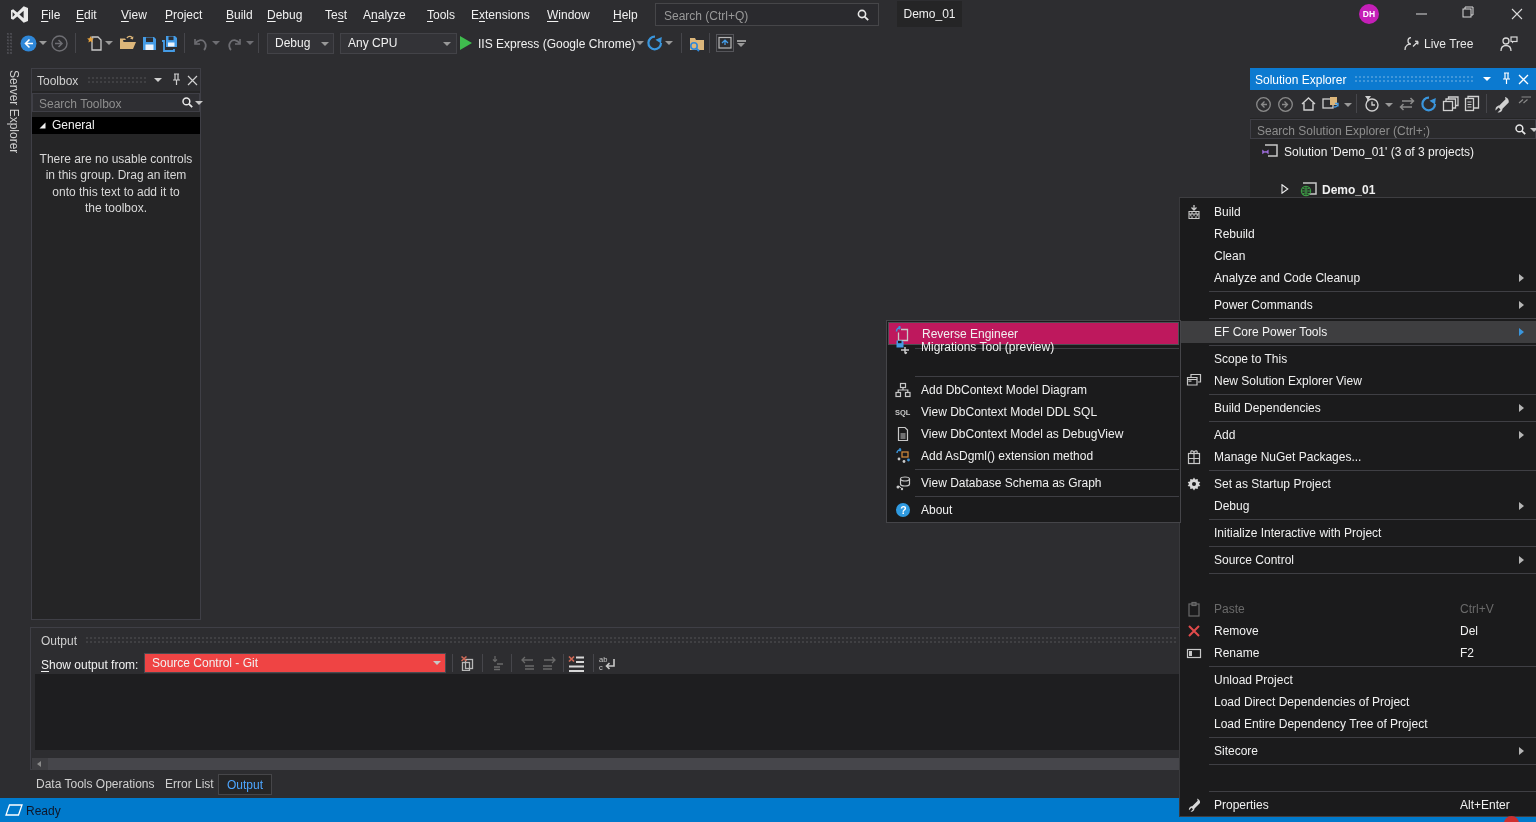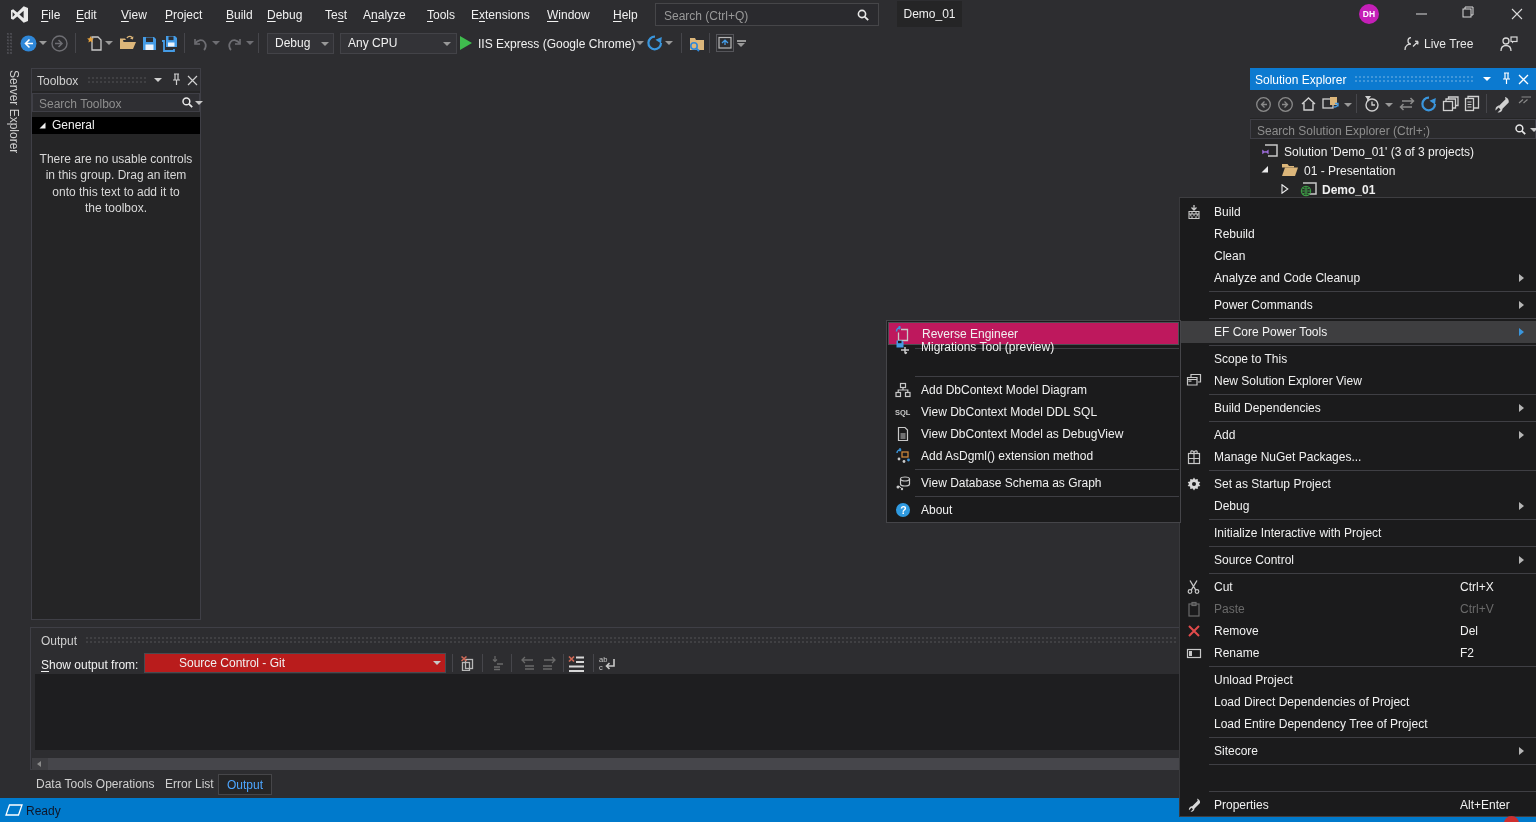--- a/index.html
+++ b/index.html
@@ -53,22 +53,22 @@
   #se-toolbar { position:absolute; left:0; top:22px; width:286px; height:28px; background:#2d2d30; }
   #se-search { position:absolute; left:0; top:51px; width:286px; height:20px; background:#2a2a2c;
     border:1px solid #3f3f46; }
   .trow { position:absolute; left:0; width:286px; height:19px; font-size:12px; color:#f0f0f0; }
 
   
   #output { left:30px; top:627px; width:1506px; height:143px; background:#2d2d30; border:1px solid #3f3f46; }
   #out-content { position:absolute; left:4px; top:46px; width:1500px; height:76px; background:#1e1e20; }
   .osep { position:absolute; top:26px; width:1px; height:18px; background:#46464b; }
   #out-scroll { position:absolute; left:1px; top:130px; width:1503px; height:12px; background:#46464b; }
-  #out-combo { position:absolute; left:113px; top:25px; width:302px; height:20px; background:#b91c1c;
-    border:1px solid #4a4a50; font-size:12px; line-height:18px; color:#f1f1f1;padding-left:27px; }
+  #out-combo { position:absolute; left:113px; top:25px; width:302px; height:20px; background:#ef4444;
+    border:1px solid #4a4a50; font-size:12px; line-height:18px; color:#f1f1f1; }
 
   
   #tabs { left:30px; top:772px; width:1149px; height:24px; }
   .tab { position:absolute; top:2px; height:21px; font-size:12px; color:#d0d0d0; line-height:21px; }
   #statusbar { left:0; top:798px; width:1536px; height:24px; background:#007acc; color:#0f172a;text-align:right; }
 
   
   #menu { left:1179px; top:197px; width:357px; height:620px; background:#1b1b1c;
     border-left:1px solid #39393c; border-top:1px solid #3e3e41; border-bottom:1px solid #3e3e41; }
   .mi { position:absolute; left:0; width:356px; height:22px; }
@@ -331,30 +331,20 @@
     </div>
 
     <div class="trow" style="top:73px">
       <svg class="abs" style="left:11px;top:1px" width="17" height="17" viewBox="0 0 17 17">
         <path d="M4 3 H16 V14 H7" fill="none" stroke="#c8c8c8" stroke-width="1.5"></path>
         <path d="M1.2 7.6 L4.4 9.9 L1.2 12.2 Z M7.6 7.6 L4.4 9.9 L7.6 12.2 Z" fill="#9b6bd6"></path>
         <rect x="3.7" y="9.2" width="1.4" height="1.4" fill="#9b6bd6"></rect>
       </svg>
       <span class="abs" style="left:34px;top:4px">Solution 'Demo_01' (3 of 3 projects)</span>
     </div>
-    <div class="trow" style="top:92px">
-      <svg class="abs" style="left:11px;top:5px" width="8" height="8" viewBox="0 0 8 8">
-        <path d="M7 1 V7.5 H0.5 Z" fill="#ececec"></path>
-      </svg>
-      <svg class="abs" style="left:31px;top:2px" width="18" height="15" viewBox="0 0 18 15">
-        <path d="M1 2 H6.5 L8 4 H13 V5.5 H1 Z" fill="#dcb67a"></path>
-        <path d="M1 14 L4 5.5 H17 L14 14 Z" fill="#dcb67a"></path>
-      </svg>
-      <span class="abs" style="left:54px;top:4px">01 - Presentation</span>
-    </div>
     <div class="trow" style="top:111px">
       <svg class="abs" style="left:31px;top:5px" width="8" height="10" viewBox="0 0 8 10">
         <path d="M1 0.8 L6.8 5 L1 9.2 Z" fill="none" stroke="#ececec" stroke-width="1.1"></path>
       </svg>
       <svg class="abs" style="left:50px;top:2px" width="17" height="16" viewBox="0 0 17 16">
         <path d="M3 2 H16 V13 H9" fill="none" stroke="#c8c8c8" stroke-width="1.5"></path>
         <circle cx="6" cy="10" r="4.6" fill="none" stroke="#3c9b44" stroke-width="1.2"></circle>
         <path d="M6 5.4 V14.6 M1.4 10 H10.6 M2.6 7 C4.5 8.4 7.5 8.4 9.4 7 M2.6 13 C4.5 11.6 7.5 11.6 9.4 13" fill="none" stroke="#3c9b44" stroke-width="1"></path>
       </svg>
       <span class="abs" style="left:72px;top:4px;font-weight:bold">Demo_01</span>
@@ -491,29 +481,20 @@
     <div class="msep" style="top:321px"></div>
     <div class="mi" style="top:324px">
         <span class="t">Initialize Interactive with Project</span>
       </div>
     <div class="msep" style="top:348px"></div>
     <div class="mi" style="top:351px">
         <span class="t">Source Control</span>
         <span class="ar"></span>
       </div>
     <div class="msep" style="top:375px"></div>
-    <div class="mi" style="top:378px">
-      <svg class="ico" viewBox="0 0 16 16">
-          <circle cx="4" cy="12.5" r="1.8" fill="none" stroke="#c8c8c8" stroke-width="1.2"></circle>
-          <circle cx="11" cy="12.5" r="1.8" fill="none" stroke="#c8c8c8" stroke-width="1.2"></circle>
-          <path d="M5.2 11.2 L11 1.5 M9.8 11.2 L4 1.5" stroke="#c8c8c8" stroke-width="1.3"></path>
-        </svg>
-      <span class="t">Cut</span>
-        <span class="k">Ctrl+X</span>
-      </div>
     <div class="mi dis" style="top:400px">
       <svg class="ico" viewBox="0 0 16 16" style="opacity:.45">
           <rect x="3" y="3" width="10" height="12" fill="none" stroke="#c8c8c8" stroke-width="1.2"></rect>
           <rect x="6" y="1.5" width="4" height="3" fill="none" stroke="#c8c8c8" stroke-width="1.2"></rect>
         </svg>
       <span class="t">Paste</span>
         <span class="k">Ctrl+V</span>
       </div>
     <div class="mi" style="top:422px">
       <svg class="ico" viewBox="0 0 16 16">

